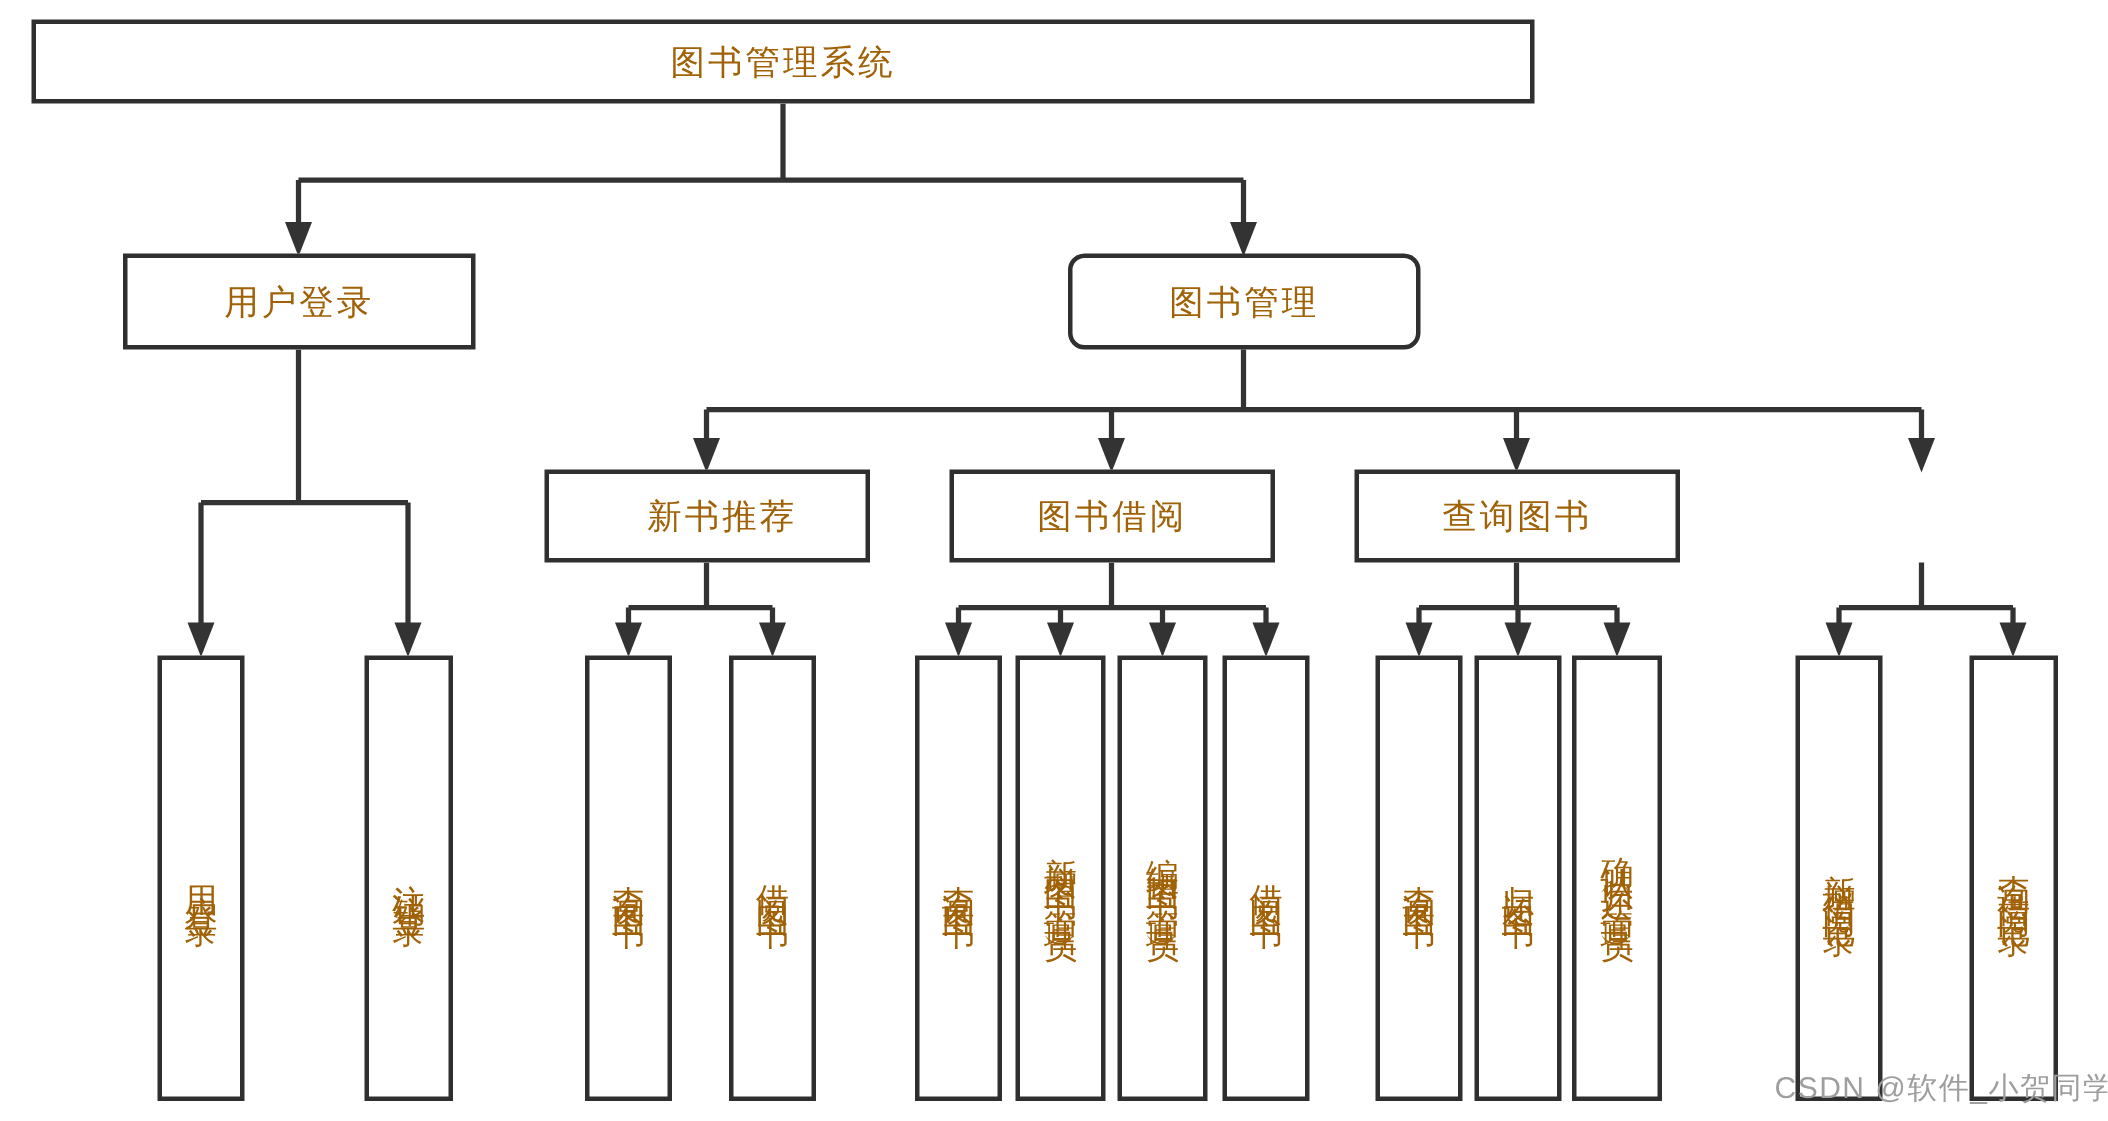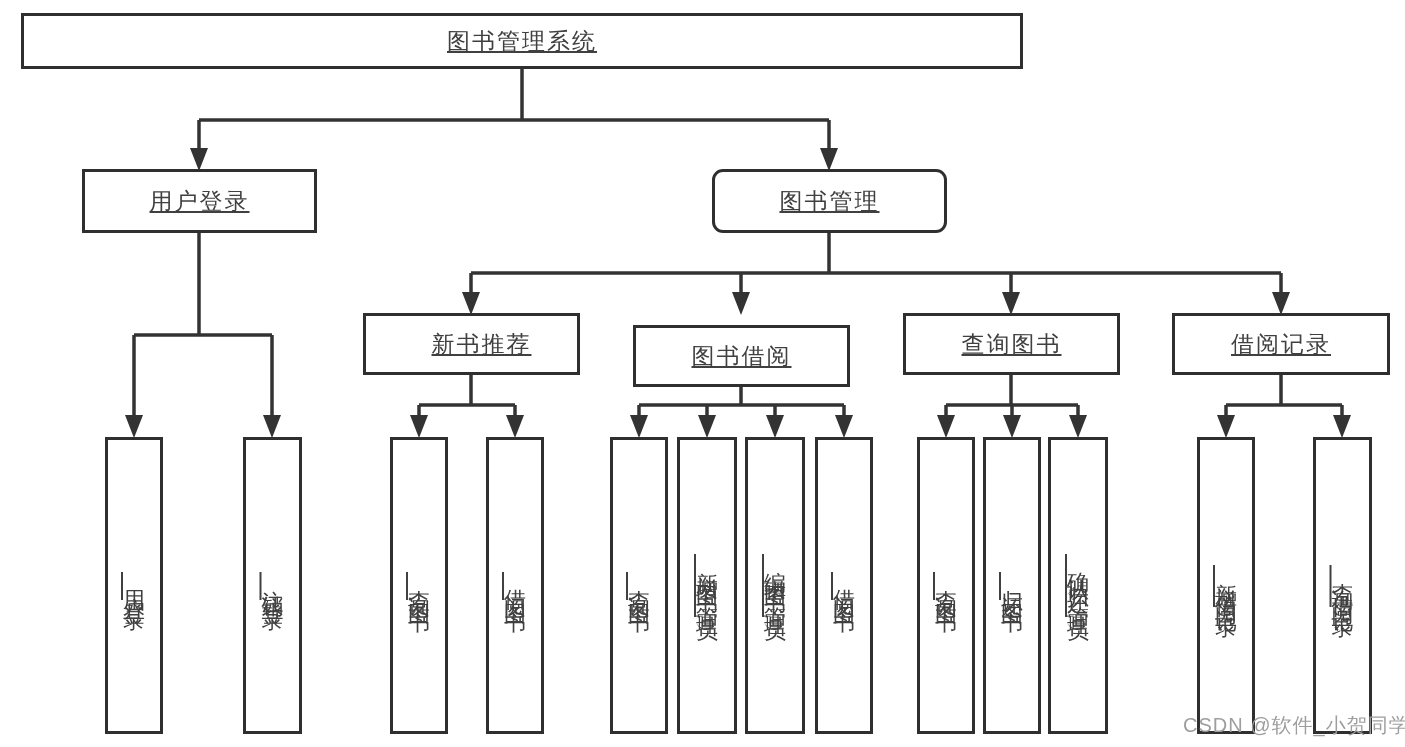--- a/index.html
+++ b/index.html
@@ -23,23 +23,22 @@
     pointer-events: none;
   }
   .box {
     position: absolute;
     box-sizing: border-box;
     border: 3px solid #2f2f2f;
     background: #ffffff;
     display: flex;
     align-items: center;
     justify-content: center;
-    color: #404040;
+    color: #a16207;
     text-align: right;
-    text-decoration: underline;
   }
   .h-box {
     font-size: 23px;
     letter-spacing: 2px;
   }
   .v-box {
     writing-mode: vertical-rl;
     text-orientation: mixed;
     font-size: 22px;
     letter-spacing: 7px;
@@ -132,23 +131,22 @@
       <polygon points="1333,415 1351,415 1342,438"></polygon>
     </g>
   </svg>
 
   <div class="box h-box" style="left:21px; top:13px; width:1002px; height:56px;">图书管理系统</div>
 
   <div class="box h-box" style="left:82px; top:169px; width:235px; height:64px;">用户登录</div>
   <div class="box h-box" style="left:712px; top:169px; width:235px; height:64px;border-radius:11px;">图书管理</div>
 
   <div class="box h-box" style="left:363px; top:313px; width:217px; height:62px;padding-left:20px;">新书推荐</div>
-  <div class="box h-box" style="left:633px; top:313px; width:217px; height:62px;margin-top:12px;">图书借阅</div>
+  <div class="box h-box" style="left:633px; top:313px; width:217px; height:62px;">图书借阅</div>
   <div class="box h-box" style="left:903px; top:313px; width:217px; height:62px;">查询图书</div>
-  <div class="box h-box" style="left:1172px; top:313px; width:218px; height:62px;">借阅记录</div>
 
   <div class="box v-box" style="left:105px; top:437px; width:58px; height:297px;">用户登录</div>
   <div class="box v-box" style="left:243px; top:437px; width:59px; height:297px;">注销登录</div>
 
   <div class="box v-box" style="left:390px; top:437px; width:58px; height:297px;">查询图书</div>
   <div class="box v-box" style="left:486px; top:437px; width:58px; height:297px;">借阅图书</div>
 
   <div class="box v-box" style="left:610px; top:437px; width:58px; height:297px;">查询图书</div>
   <div class="box v-box" style="left:677px; top:437px; width:60px; height:297px;">新增图书（管理员）</div>
   <div class="box v-box" style="left:745px; top:437px; width:60px; height:297px;">编辑图书（管理员）</div>

